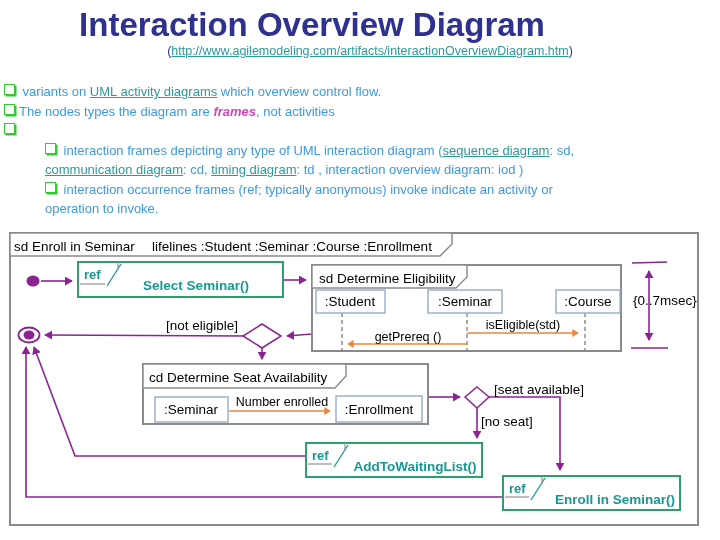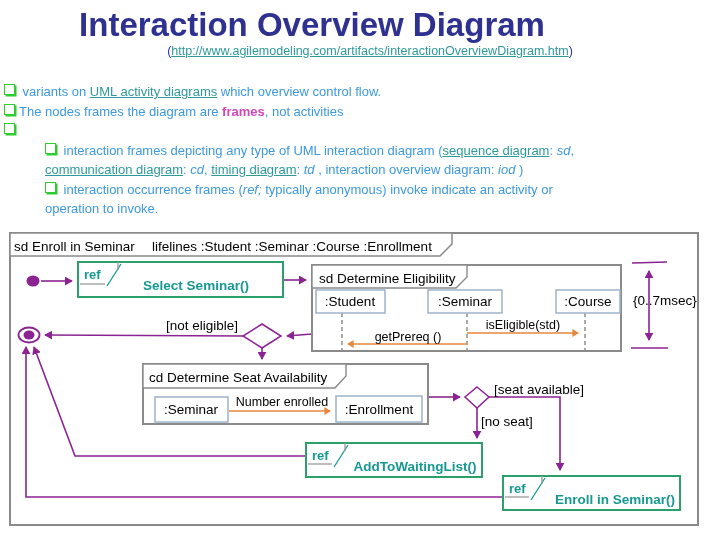--- a/index.html
+++ b/index.html
@@ -15,41 +15,41 @@
   .subtitle{position:absolute;top:44px;left:0;width:720px;text-align:center;
             font-size:12.5px;color:#333399;padding-left:10px;}
   .subtitle a{color:var(--teal_link);text-decoration:underline;cursor:pointer;}
   .bullets{position:absolute;top:82px;left:4px;width:696px;color:var(--body_blue);
            font-size:13px;line-height:19.5px;}
   .line{margin:0;}
   .sub{padding-left:41px;}
   .chk{display:inline-block;width:9px;height:9px;border:1.5px solid var(--bullet_green);
        box-shadow:1.5px 1.5px 0 var(--bullet_green);margin:0 4px 1px 0;vertical-align:baseline;}
   .lnk{color:var(--teal_link);text-decoration:underline;cursor:pointer;}
-  .em{color:var(--magenta);font-weight:bold;}
-  .it{font-style:italic;}
+  .em{color:var(--magenta);font-style:italic;font-weight:bold;}
+  .it{}
   svg{position:absolute;left:0;top:0;}
   svg text{font-family:"Liberation Sans", sans-serif;fill:#000;}
   .fr-lbl{fill:var(--frame_teal_text);font-weight:bold;font-size:13.5px;}
   .ref-kw{fill:var(--frame_teal_text);font-weight:bold;font-size:13px;}
   .hdr{font-size:13.5px;}
   .msg{font-size:12.5px;}
   .guard{font-size:13.5px;}
   .box-lbl{font-size:13.5px;}
 </style>
 </head>
 <body>
 
 <div class="title">Interaction Overview Diagram</div>
 
 <div class="subtitle"><span>(</span><a>http://www.agilemodeling.com/artifacts/interactionOverviewDiagram.htm</a><span>)</span></div>
 
 <div class="bullets">
   <div class="line"><span class="chk"></span><span> variants on </span><span class="lnk">UML activity diagrams</span><span> which overview control flow.</span></div>
-  <div class="line"><span class="chk"></span><span>The nodes frames the diagram are </span><span class="em">frames</span><span>, not activities</span></div>
+  <div class="line"><span class="chk"></span><span>The nodes types the diagram are </span><span class="em">frames</span><span>, not activities</span></div>
   <div class="line"><span class="chk"></span></div>
   <div class="line sub"><span class="chk"></span><span> interaction frames depicting any type of UML interaction diagram (</span><span class="lnk">sequence diagram</span><span>: </span><span class="it">sd</span><span>, </span><br><span class="lnk">communication diagram</span><span>: </span><span class="it">cd</span><span>, </span><span class="lnk">timing diagram</span><span>: </span><span class="it">td</span><span> , interaction overview diagram: </span><span class="it">iod</span><span> )</span></div>
   <div class="line sub"><span class="chk"></span><span> interaction occurrence frames (</span><span class="it">ref;</span><span> typically anonymous) invoke indicate an activity or</span><br><span>operation to invoke.</span></div>
 </div>
 
 <svg width="720" height="540" viewBox="0 0 720 540">
   <defs>
     <marker id="ap" viewBox="0 0 10 10" refX="8" refY="5" markerWidth="9" markerHeight="9" orient="auto-start-reverse" markerUnits="userSpaceOnUse">
         <path d="M0,0 L9,5 L0,10 z" fill="#8B2492"></path>
       </marker>

